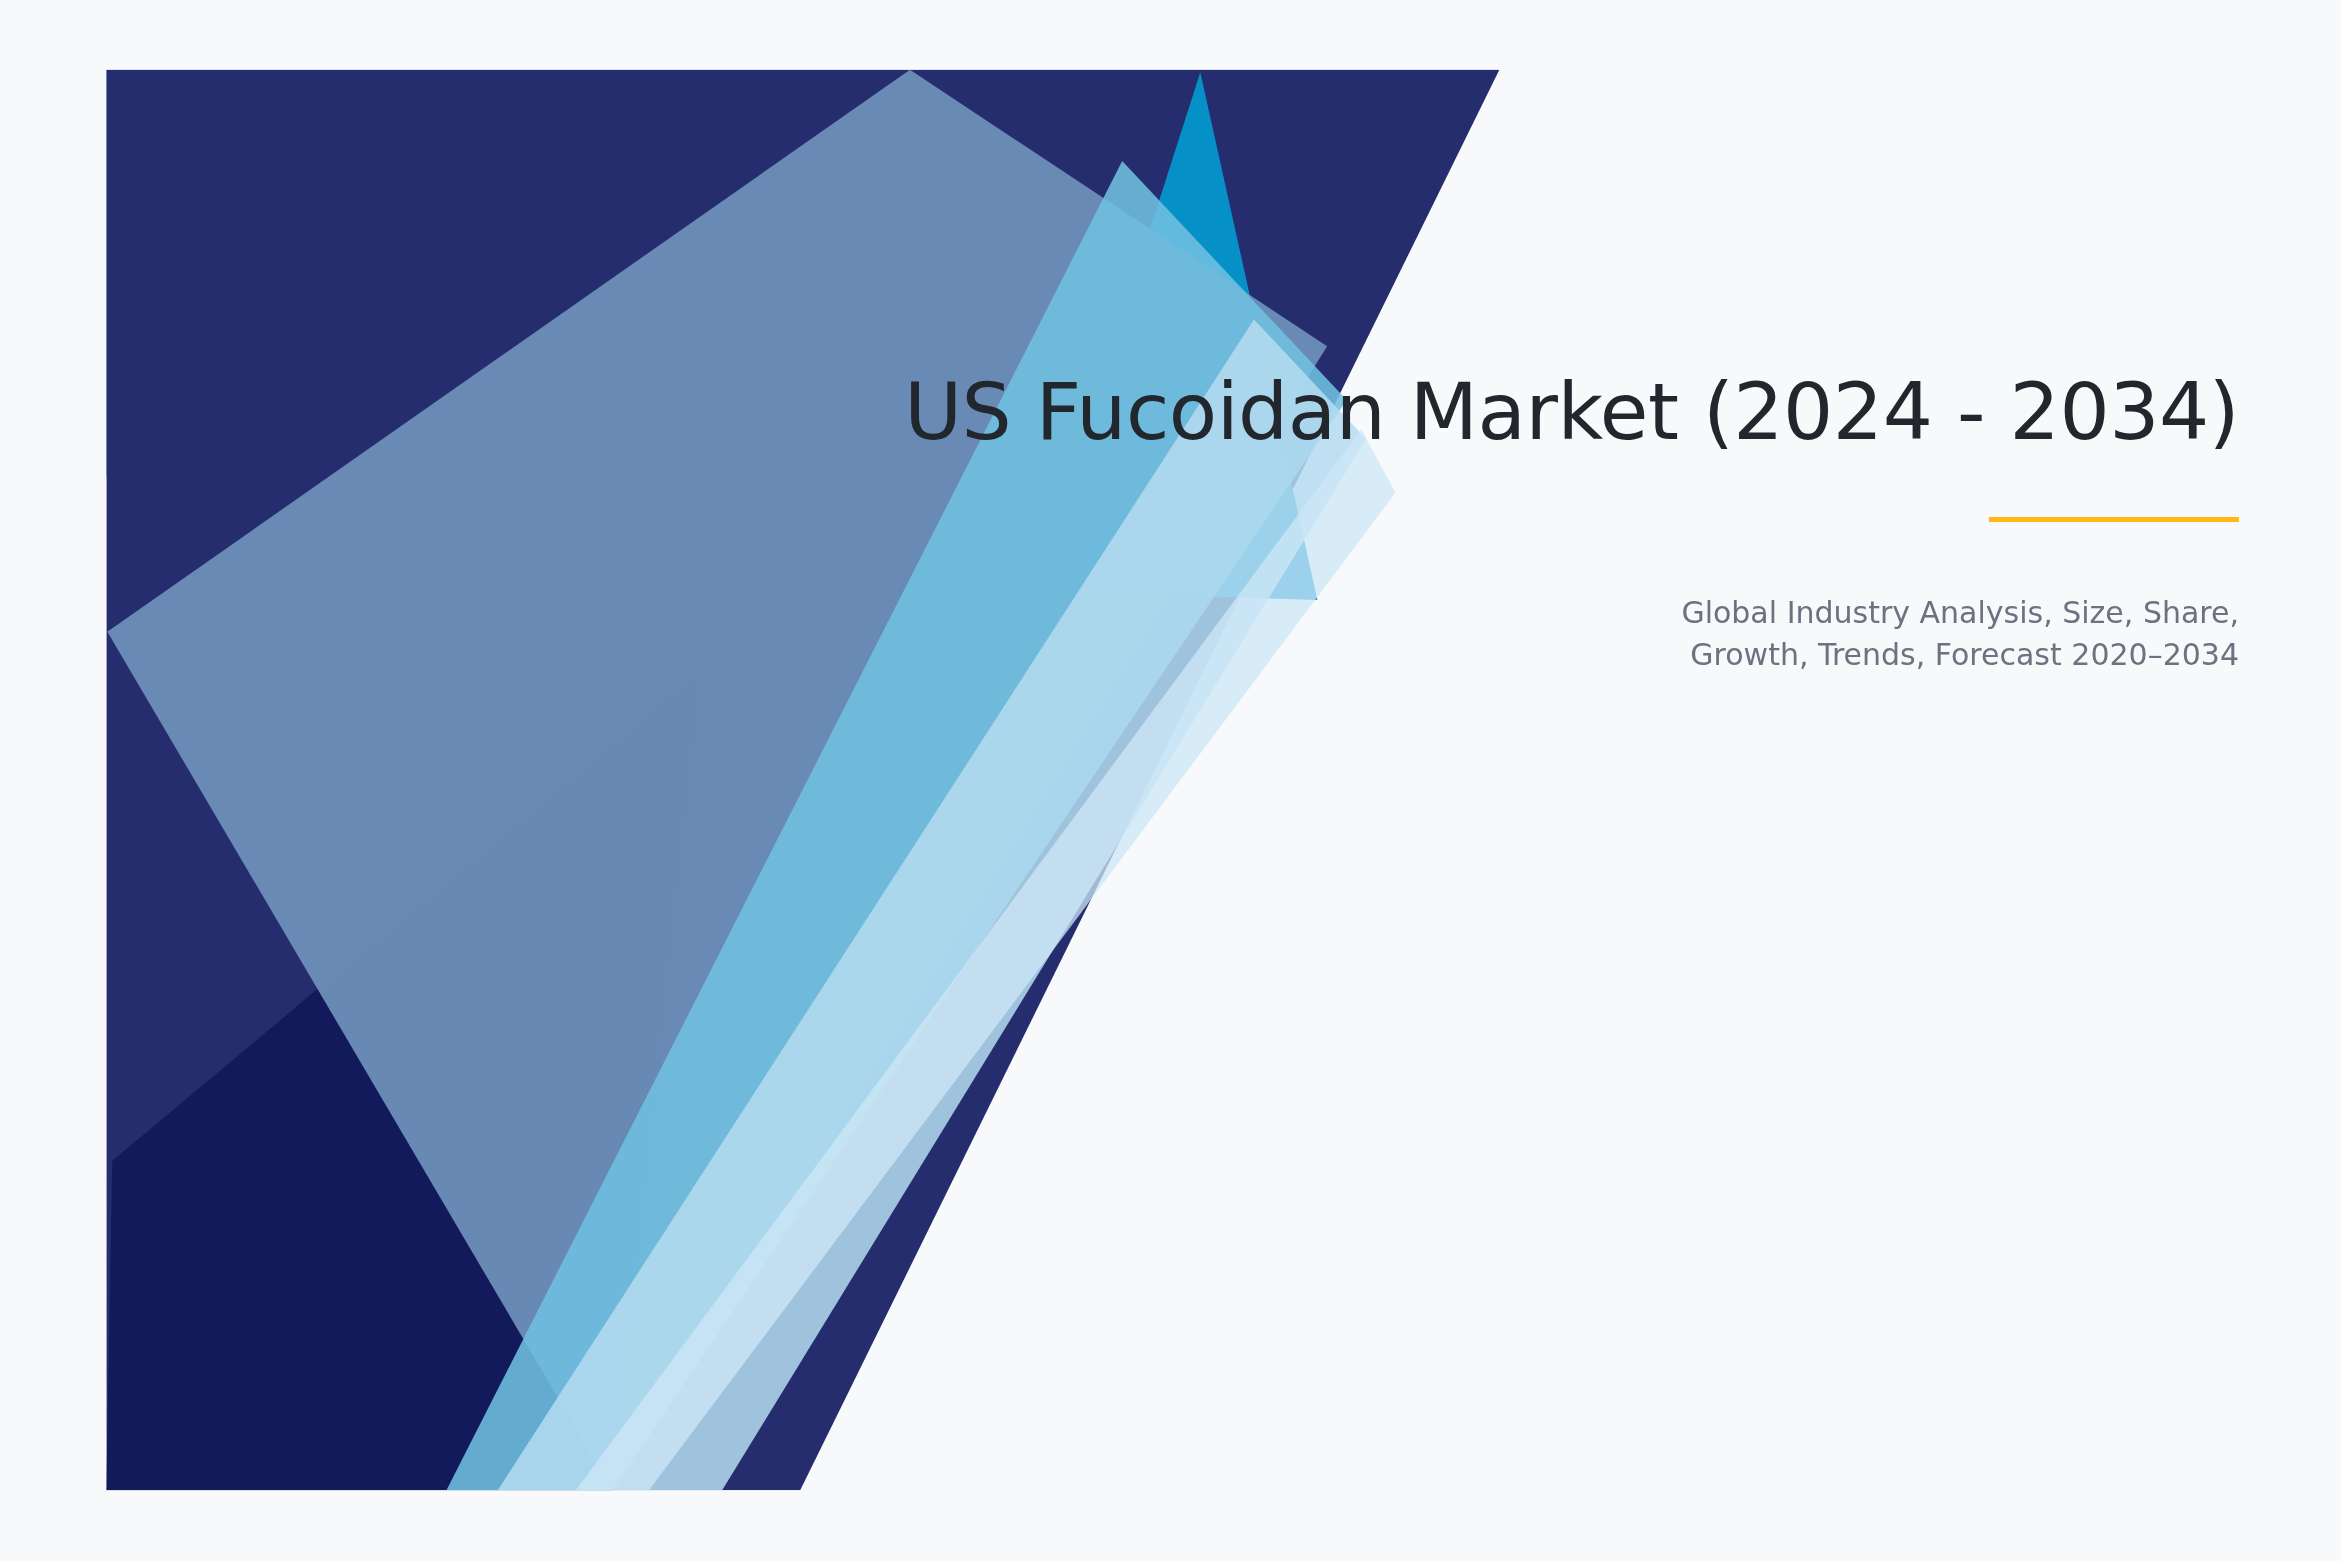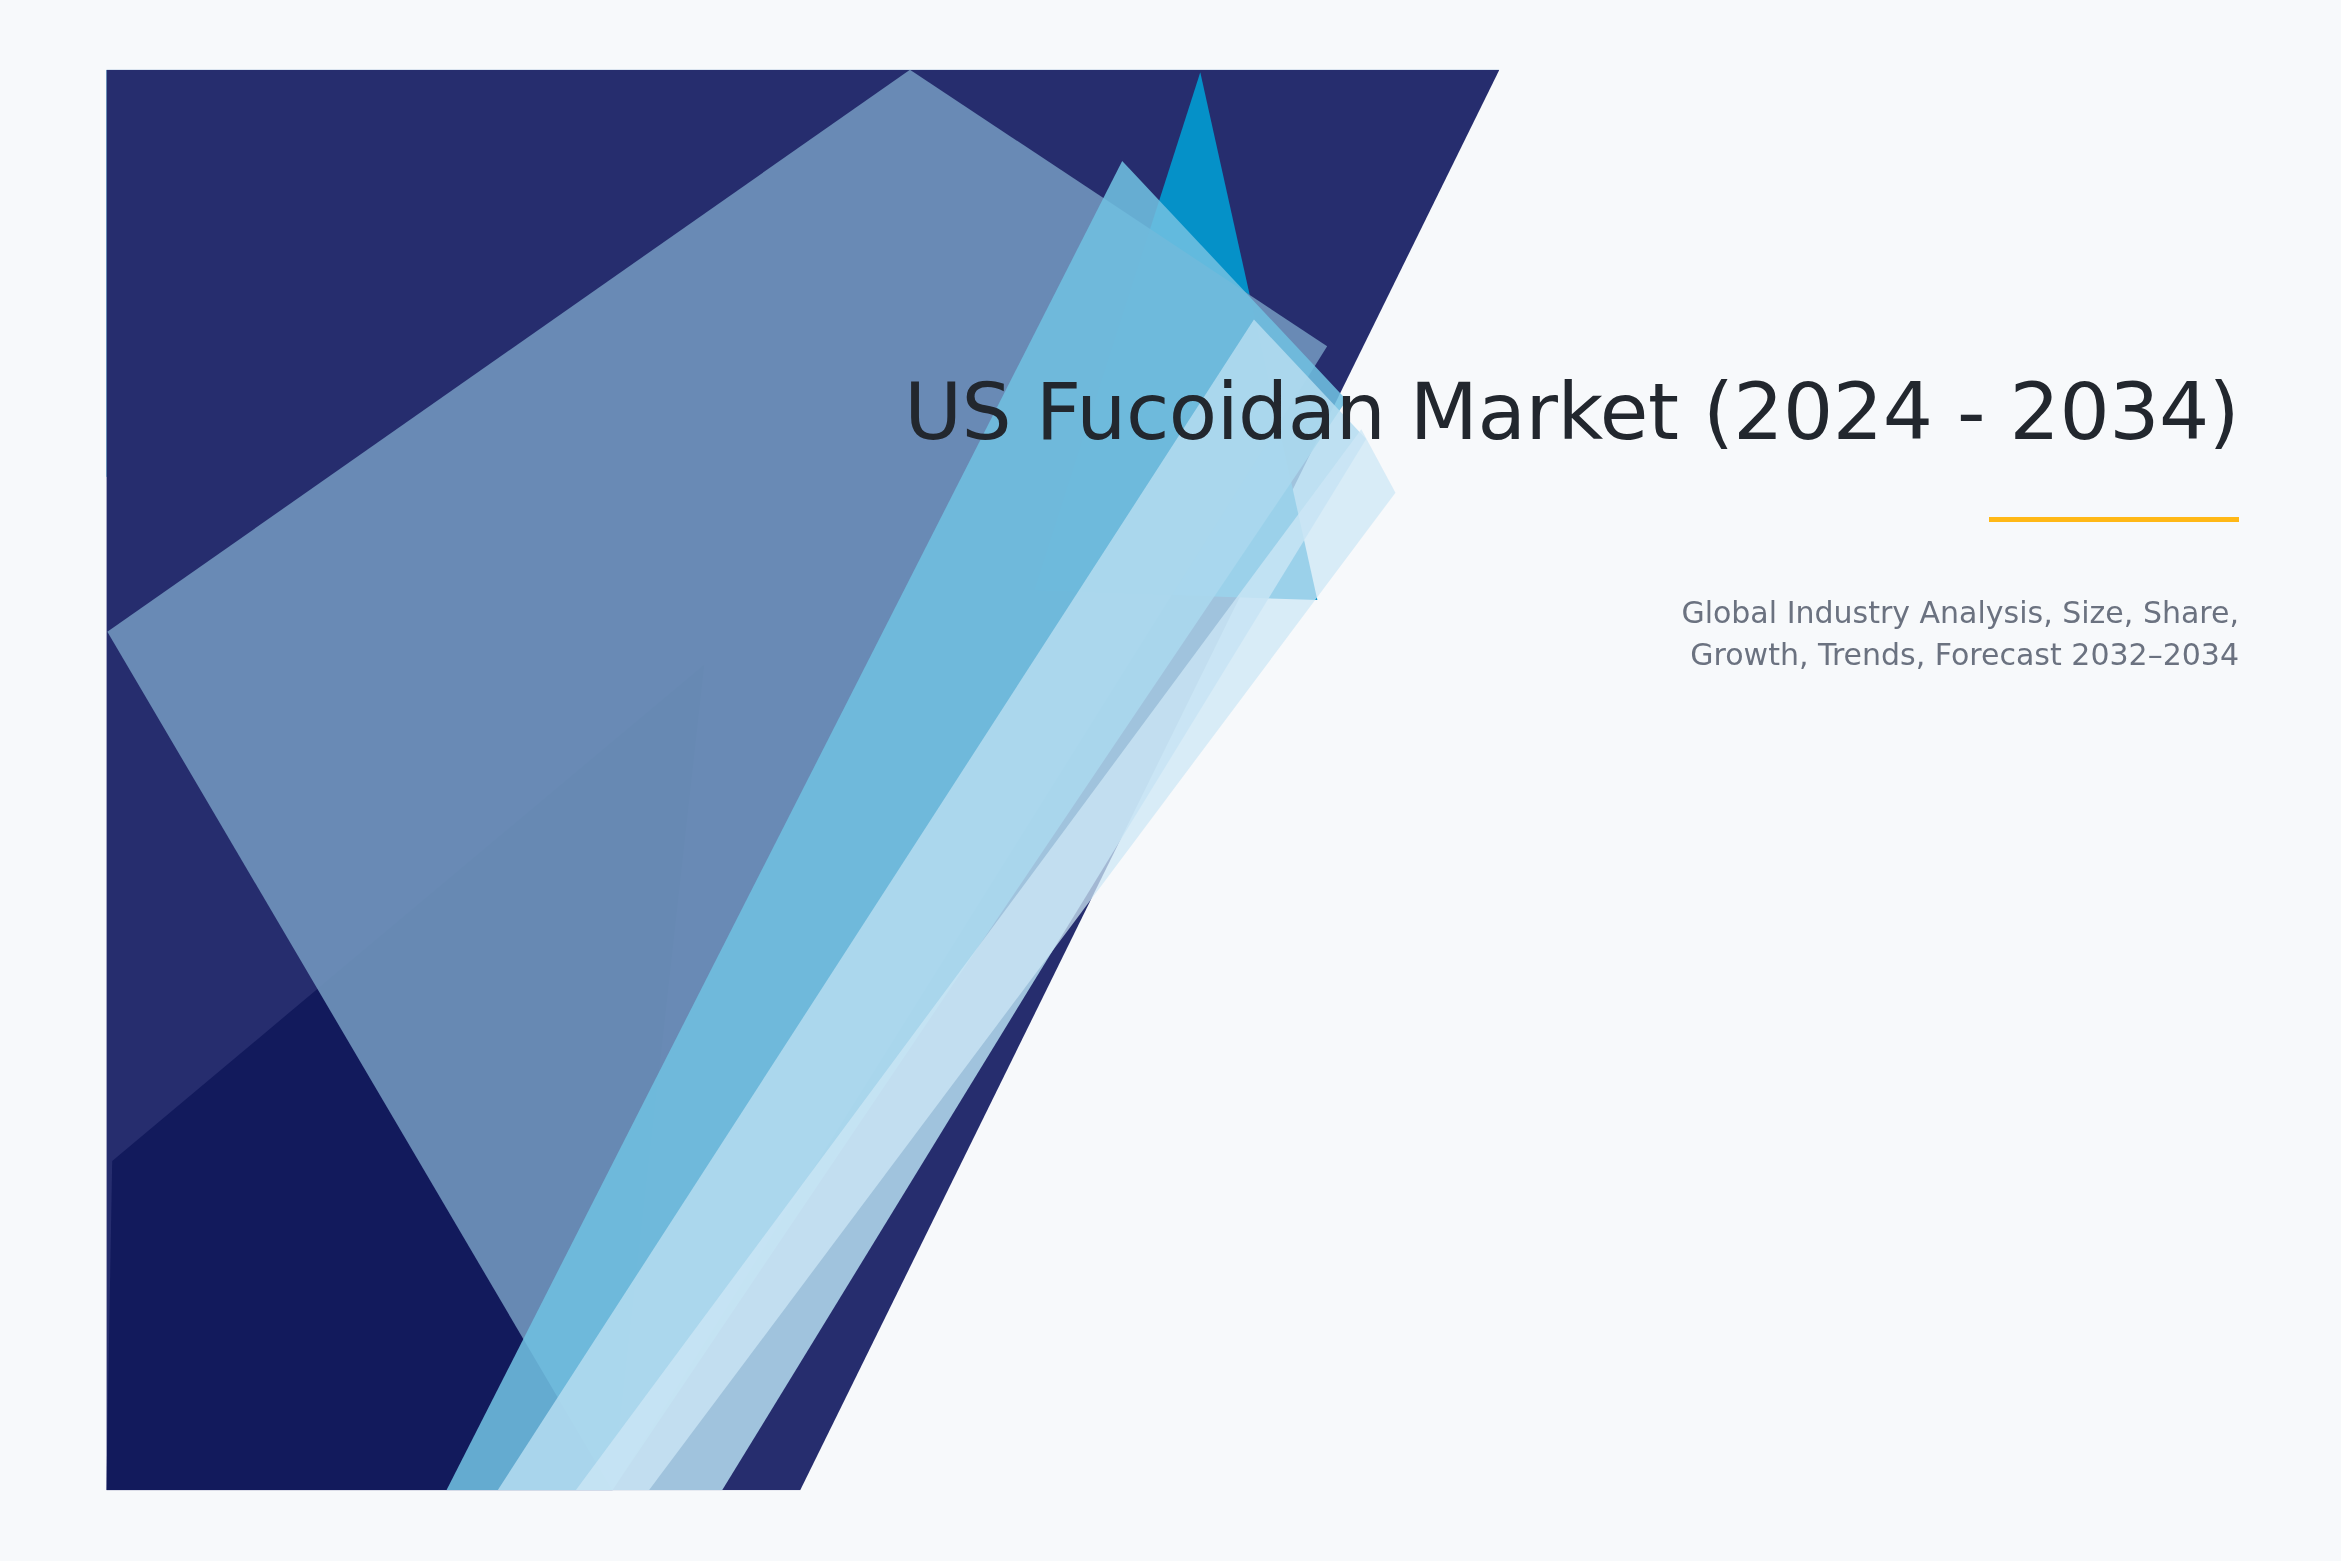--- a/index.html
+++ b/index.html
@@ -90,17 +90,17 @@
     </g>
   </svg>
 
   <div id="text-block">
     <h1 id="report-title" style="color: rgb(34, 39, 46);">US Fucoidan Market (2024 - 2034)</h1>
 
     <div id="accent-rule-wrap">
       <div id="accent-rule" style="background: rgb(255, 184, 22);"></div>
     </div>
 
-    <p id="report-subtitle" style="color: rgb(107, 114, 128);">Global Industry Analysis, Size, Share, Growth, Trends, Forecast 2032–2034</p>
+    <p id="report-subtitle" style="color: rgb(107, 114, 128);">Global Industry Analysis, Size, Share, Growth, Trends, Forecast 2020–2034</p>
   </div>
 
 </div>
 
 
 </body></html>

